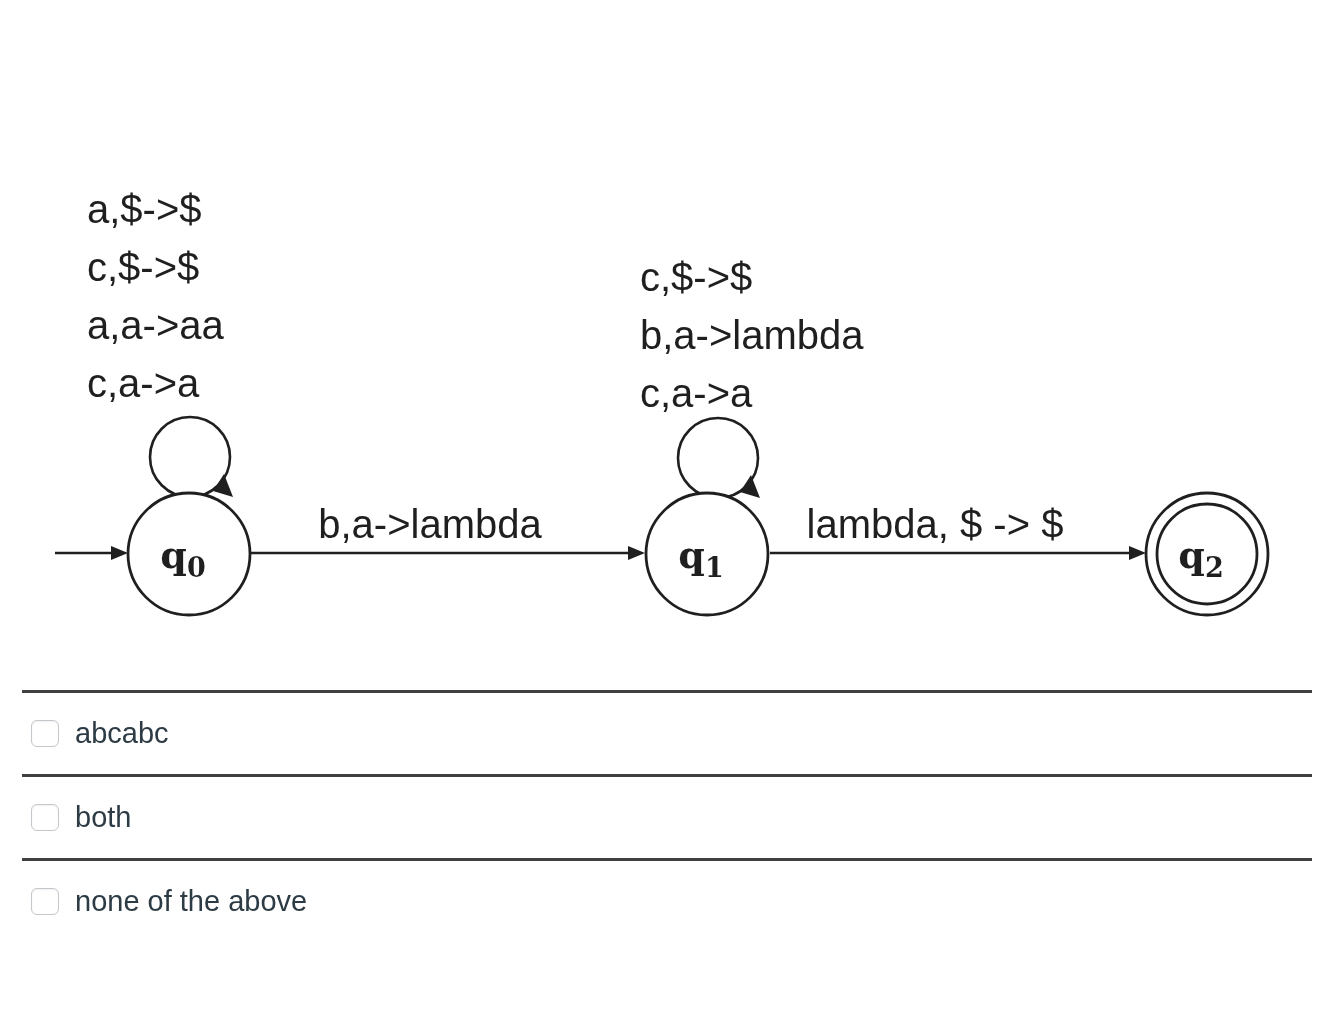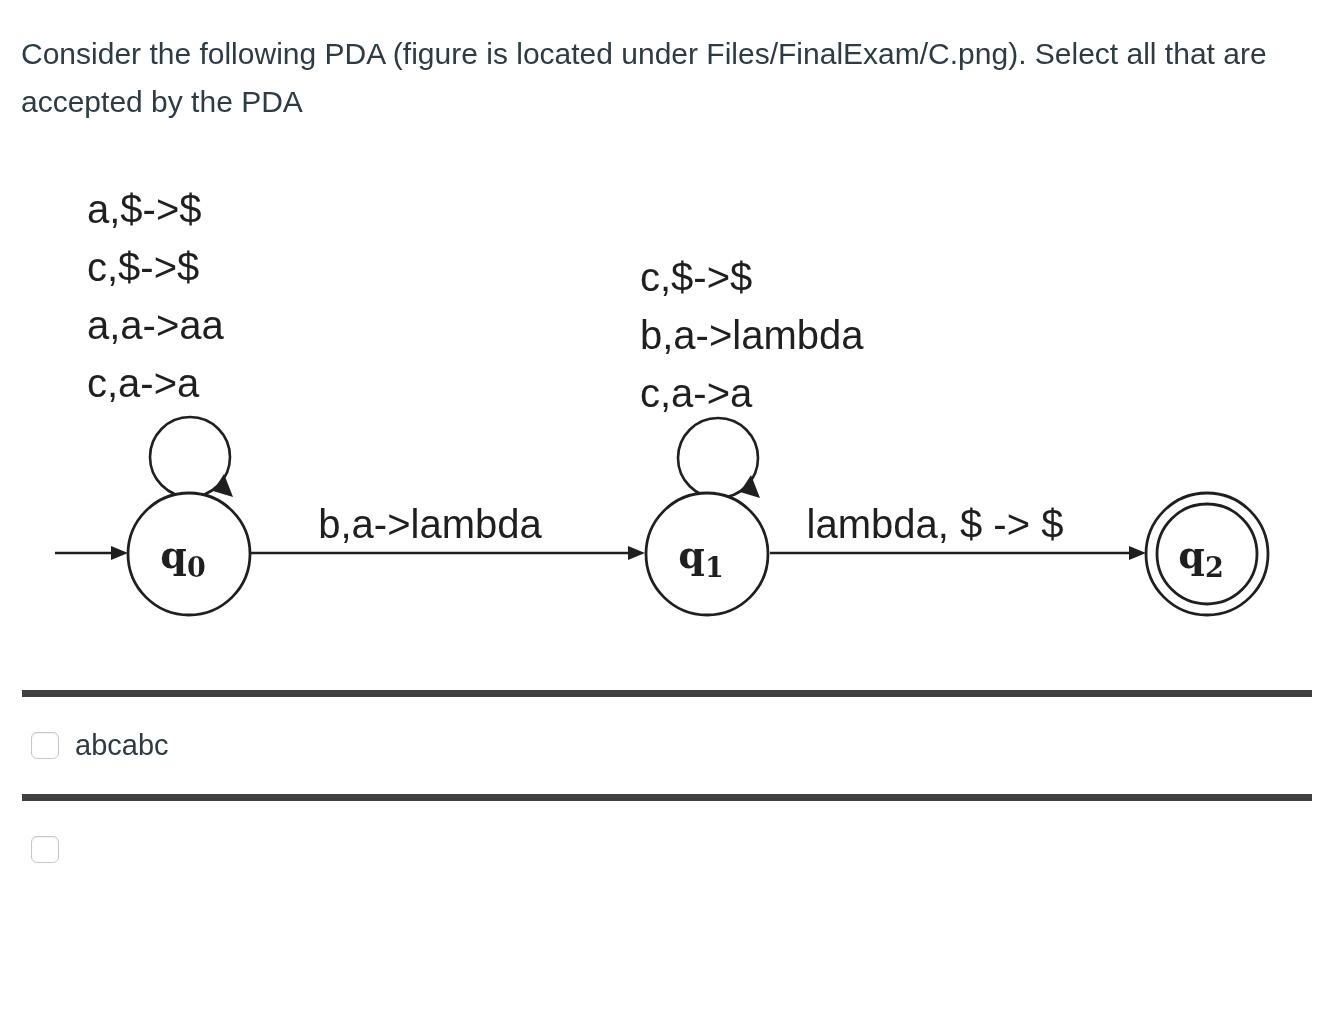--- a/index.html
+++ b/index.html
@@ -24,22 +24,22 @@
   svg text{fill:#1f1f1f;}
   .rule-label{font-family:"Liberation Sans",sans-serif;font-size:40px;}
   .edge-label{font-family:"Liberation Sans",sans-serif;font-size:40px;}
   .state-label{font-family:"DejaVu Serif","Liberation Serif",serif;font-weight:bold;font-size:38px;}
   .state-sub{font-size:27px;}
   .options{
     position:absolute;left:0;top:690px;width:1318px;
   }
   .option-row{
     margin:0 6px 0 22px;
-    height:104px;
-    border-top:7px solid #404040;
+    height:84px;
+    border-top:3px solid #404040;
     display:flex;align-items:center;
     box-sizing:border-box;
     cursor:pointer;
   }
   .checkbox{
     width:26px;height:25px;
     margin-left:9px;
     background:#fff;
     border:1px solid #c3c8cc;
     border-radius:6px;
@@ -50,21 +50,20 @@
     margin-left:16px;
     font-size:29px;
     color:#2d3b45;
   }
 </style>
 </head>
 <body>
 
 <div class="page">
 
-  <div class="question">Consider the following PDA (figure is located under Files/FinalExam/C.png). Select all that are accepted by the PDA</div>
 
   <div class="figure-wrap">
     <svg width="1318" height="560" viewBox="0 120 1318 560" xmlns="http://www.w3.org/2000/svg">
 
       <text class="rule-label" x="87" y="223">a,$-&gt;$</text>
       <text class="rule-label" x="87" y="281">c,$-&gt;$</text>
       <text class="rule-label" x="87" y="339">a,a-&gt;aa</text>
       <text class="rule-label" x="87" y="397">c,a-&gt;a</text>
 
       <text class="rule-label" x="640" y="291">c,$-&gt;$</text>
@@ -99,20 +98,25 @@
     </svg>
   </div>
 
   <div class="options">
 
     <div class="option-row">
       <div class="checkbox"></div>
       <div class="option-label">abcabc</div>
     </div>
 
+    <div class="option-row">
+      <div class="checkbox"></div>
+      <div class="option-label">both</div>
+    </div>
 
     <div class="option-row">
       <div class="checkbox"></div>
+      <div class="option-label">none of the above</div>
     </div>
 
 
   </div>
 </div>
 
 </body></html>

